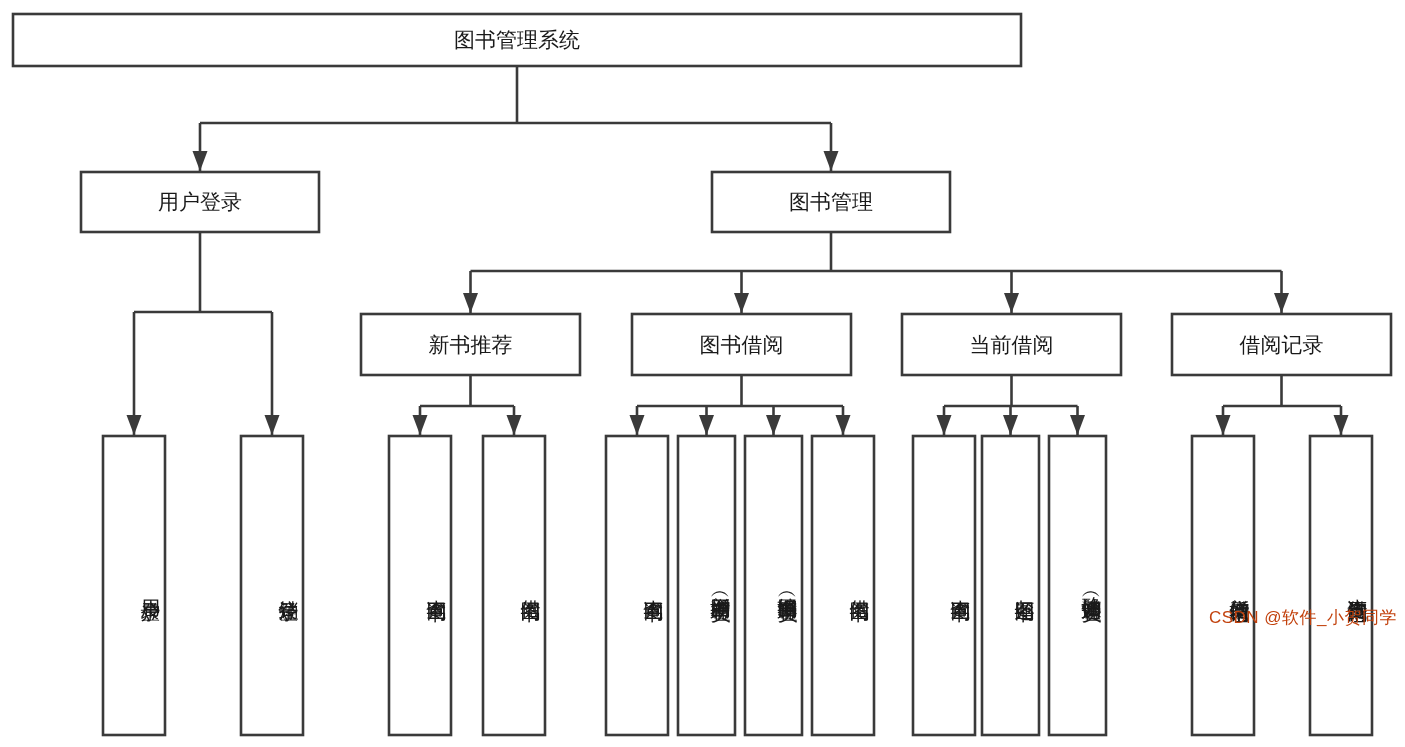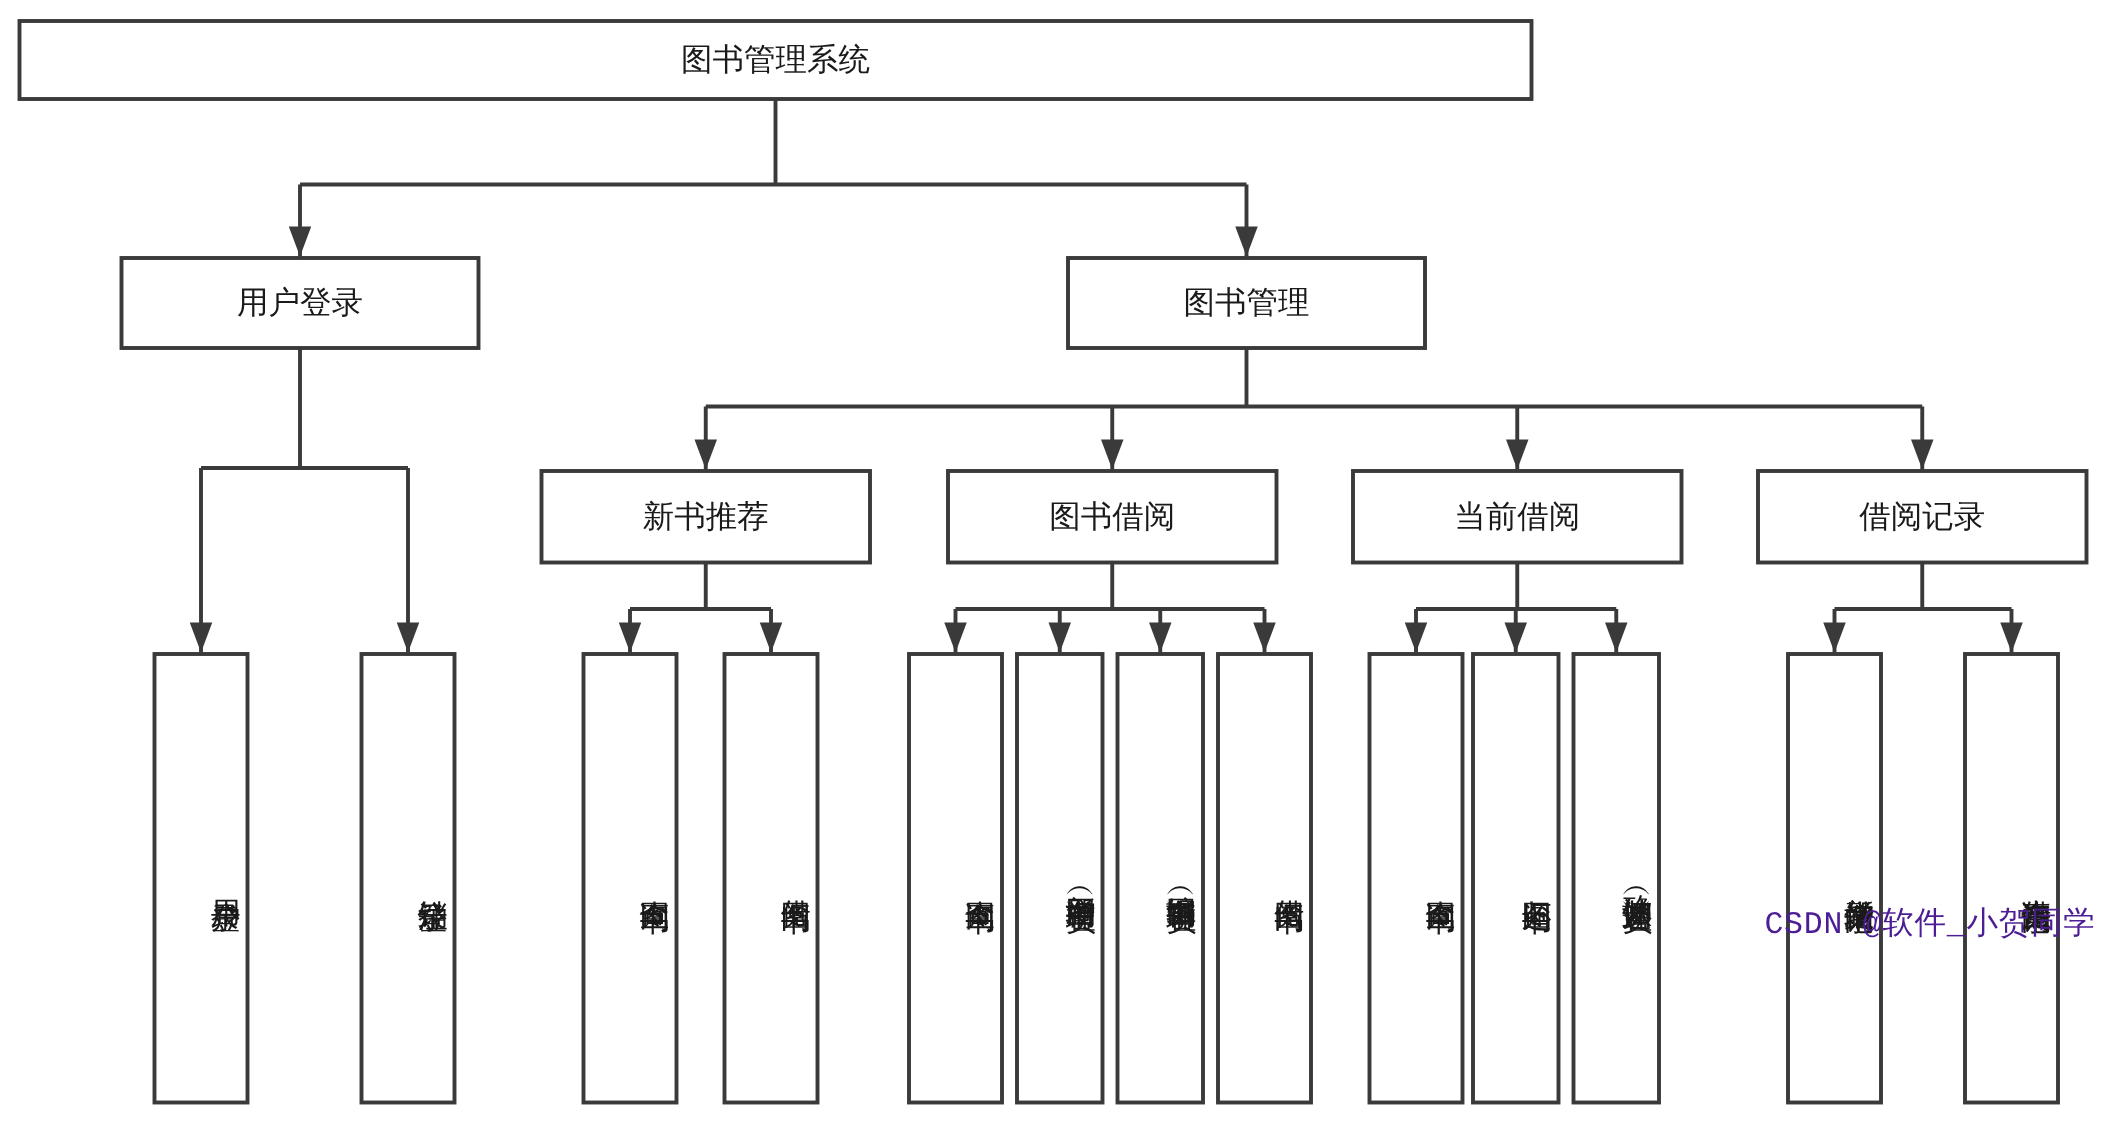--- a/index.html
+++ b/index.html
@@ -64,23 +64,23 @@
     display: flex;
     align-items: flex-start;
     justify-content: center;
     white-space: nowrap;
     pointer-events: none;
   }
   .watermark {
     position: absolute;
     right: 8px;
     bottom: 6px;
-    font-family: Liberation Mono, monospace;
-    font-size: 21px;
-    color: #4c1d95;
+    font-family: Liberation Sans, sans-serif;
+    font-size: 17px;
+    color: #c2410c;
     letter-spacing: 0.5px;
     white-space: nowrap;
   }
 </style>
 </head>
 <body>
 
 <div id="diagram-root">
   <svg id="flow-svg" viewBox="0 0 1405 747" xmlns="http://www.w3.org/2000/svg">
     <g id="connectors">

